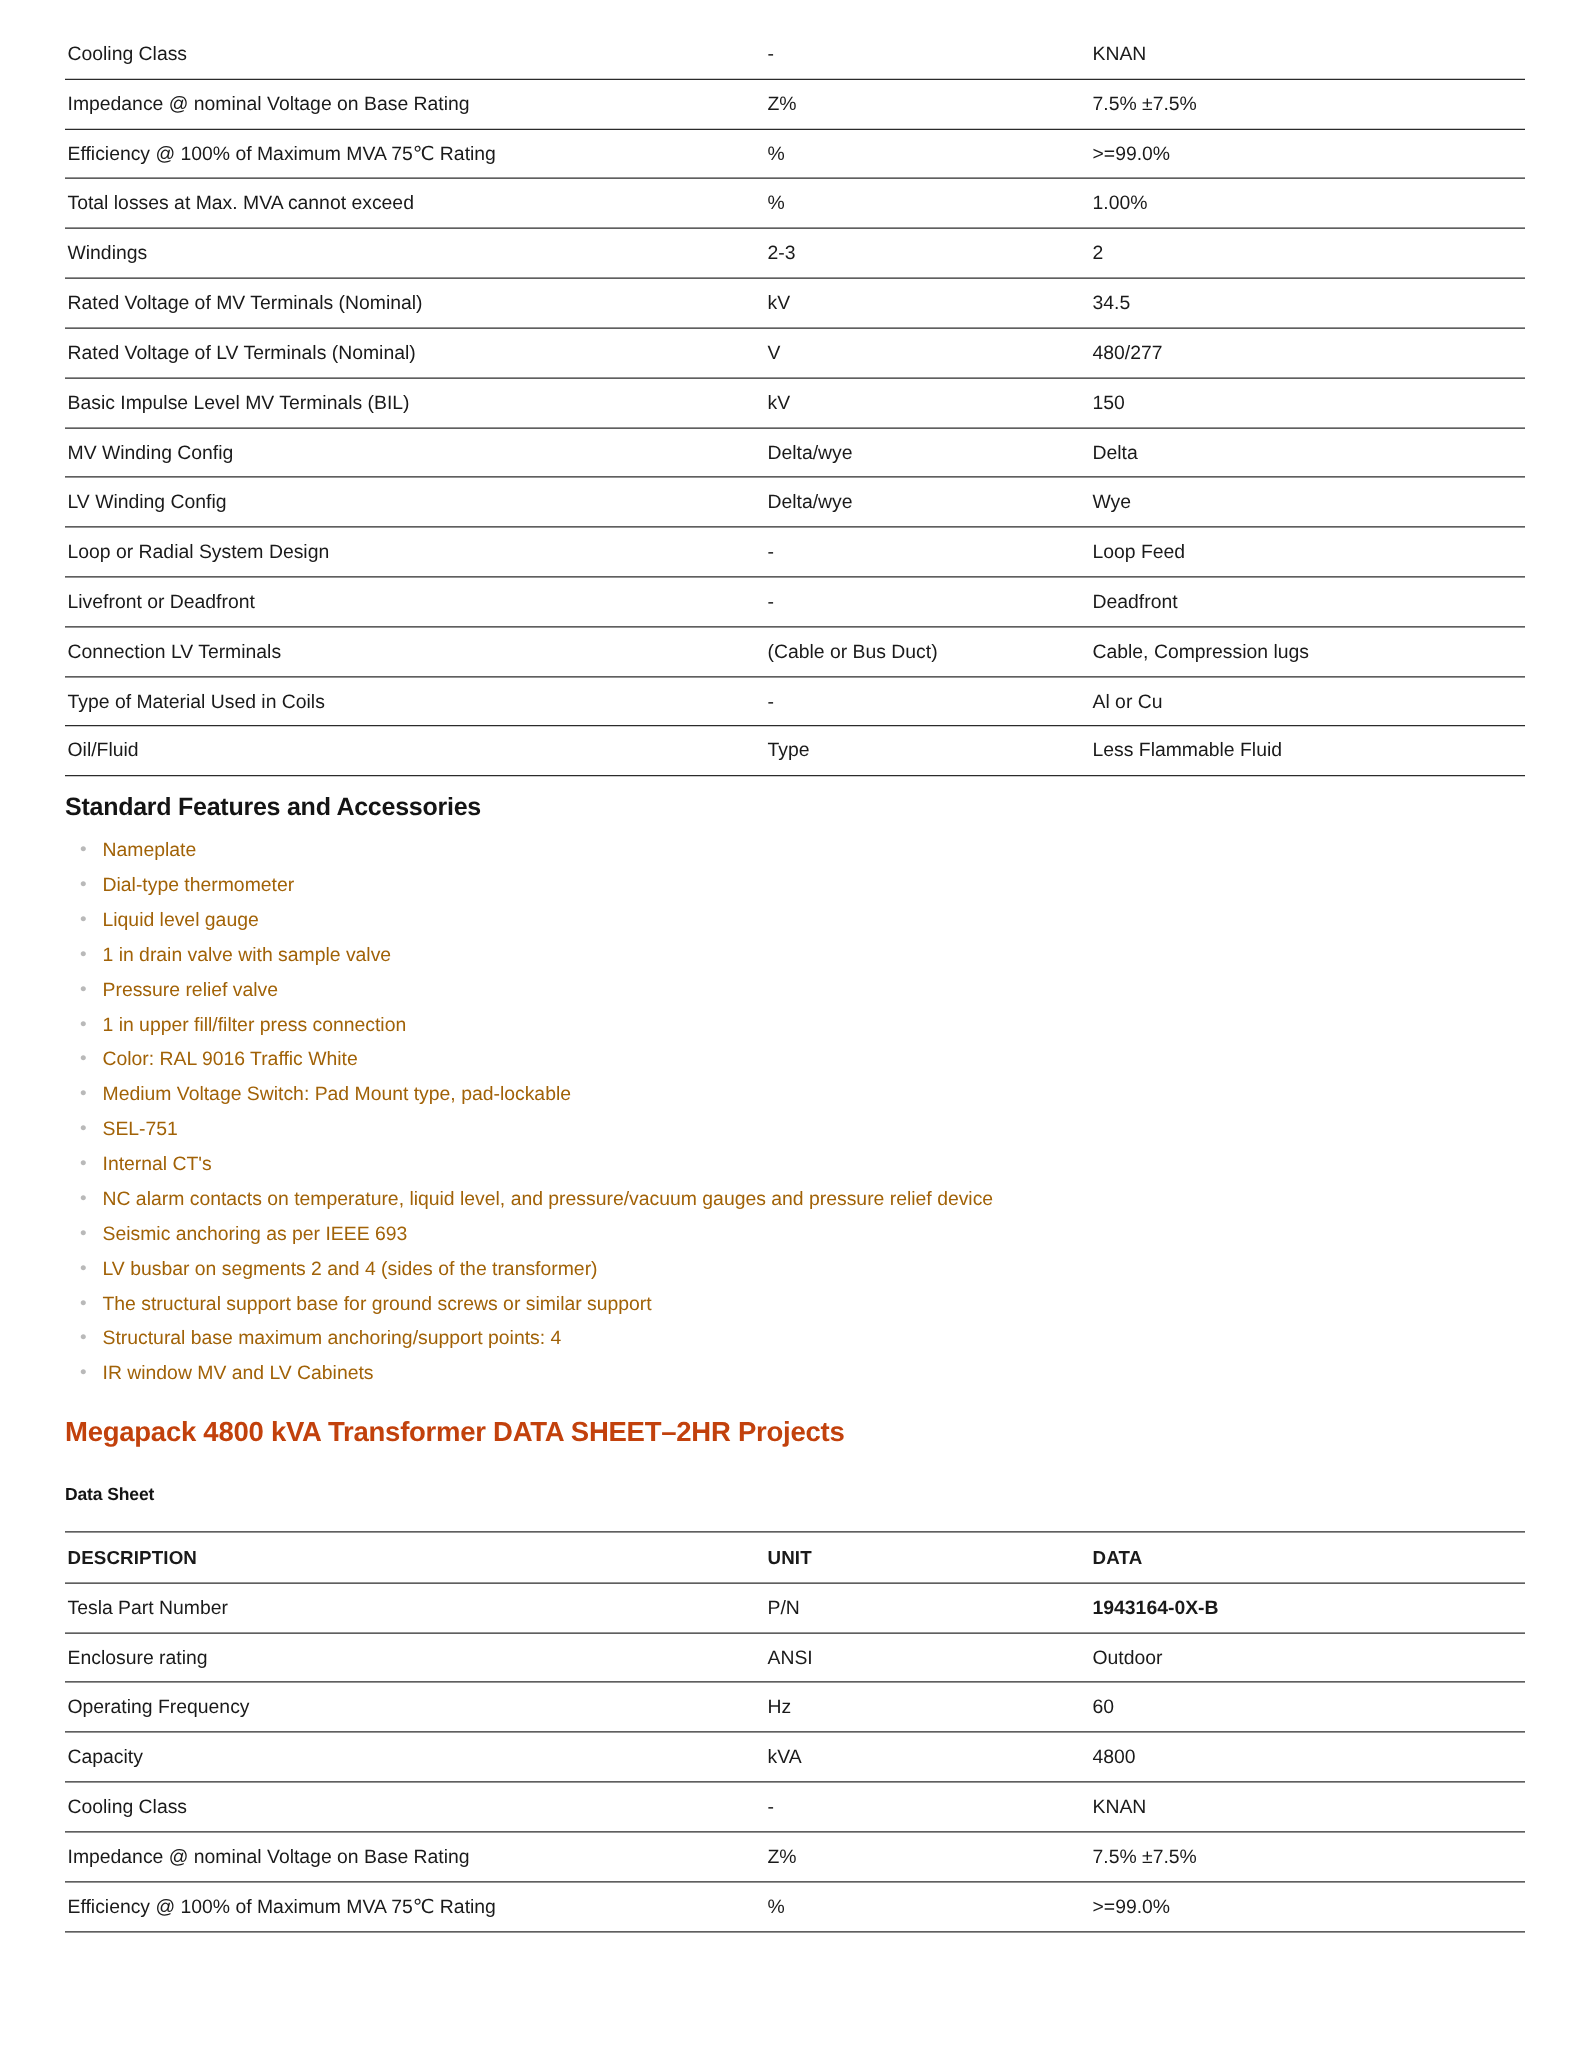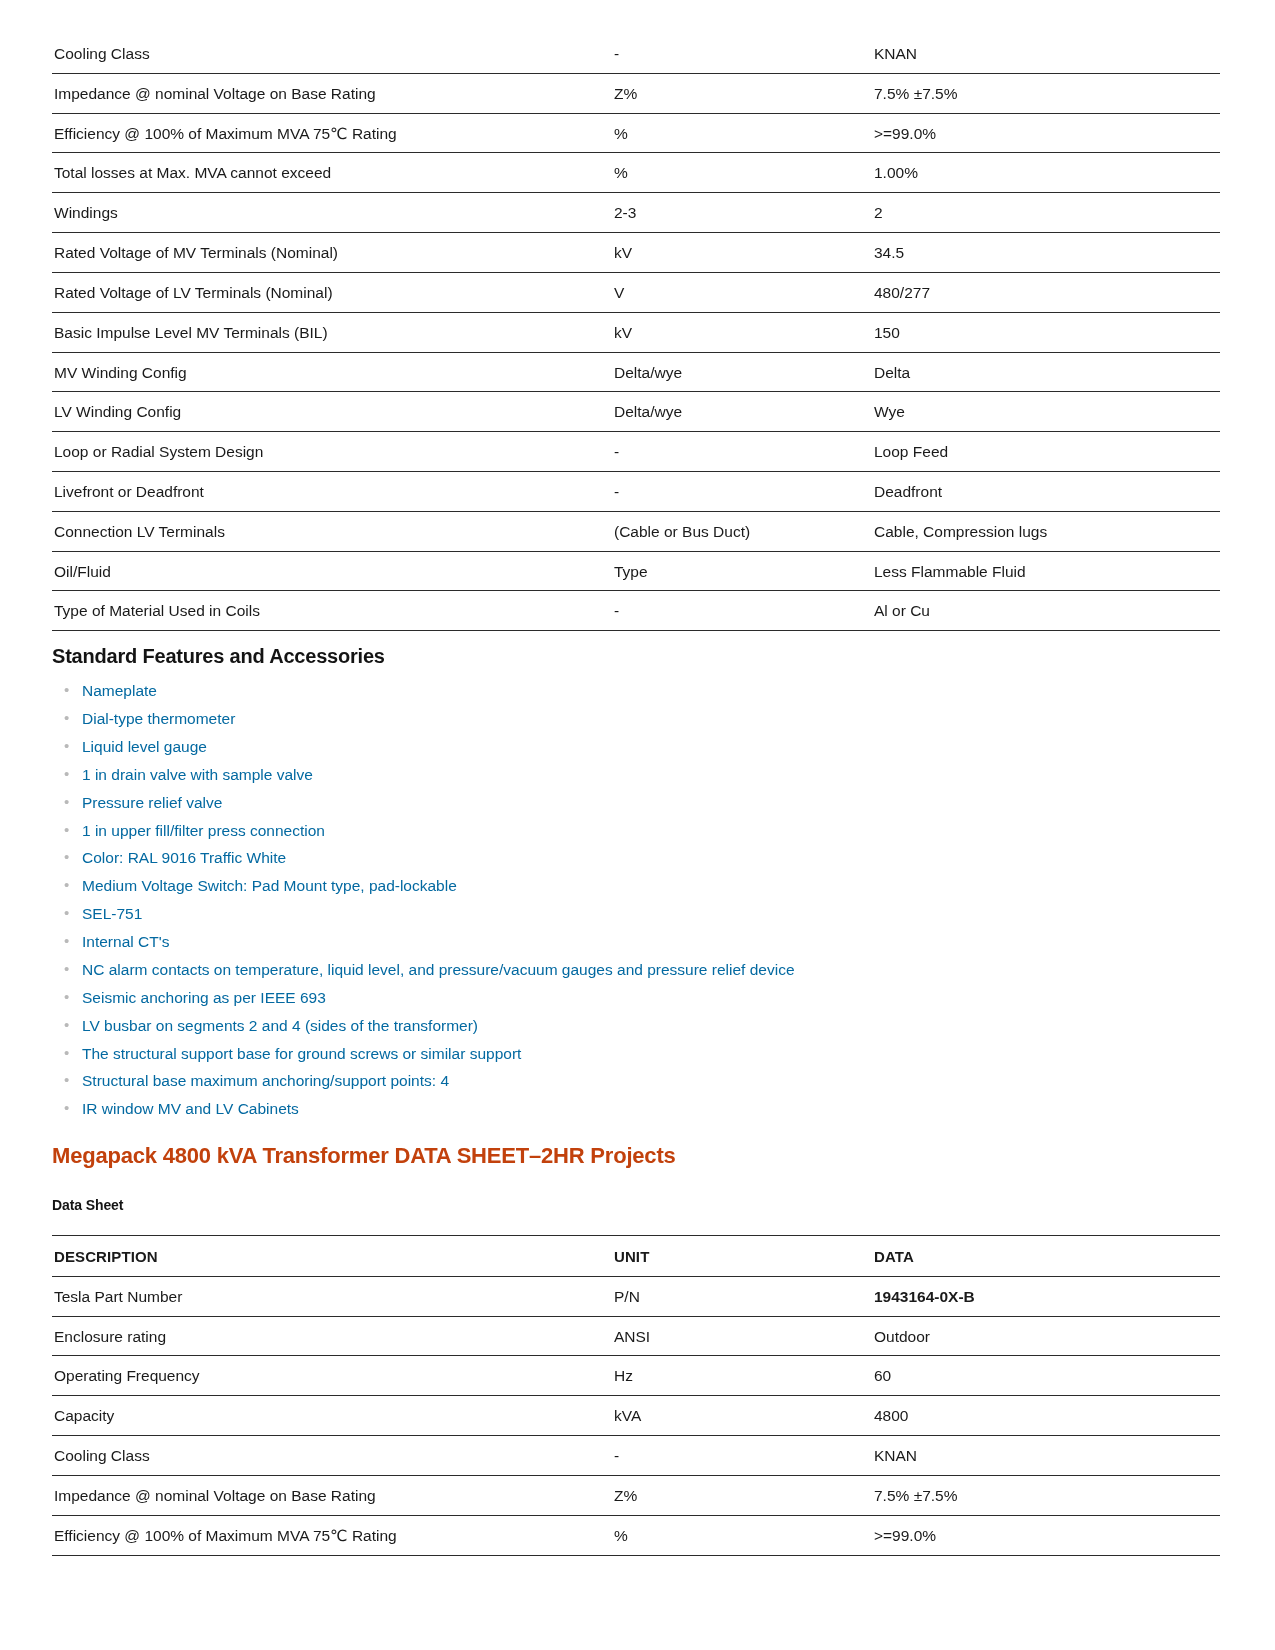--- a/index.html
+++ b/index.html
@@ -11,21 +11,21 @@
   body {
     width: 1275px;
     height: 1650px;
     font-family: "Liberation Sans", "DejaVu Sans", sans-serif;
     color: #1a1a1a;
     overflow: hidden;
   }
   .page {
     width: 1275px;
     height: 1650px;
-    padding: 34px 52px 0 52px;
+    padding: 24px 52px 0 52px;
     position: relative;
   }
 
   
   table.spec {
     width: 1168px;
     border-collapse: collapse;
     table-layout: fixed;
   }
   table.spec col.c-desc { width: 560px; }
@@ -87,21 +87,21 @@
     list-style: none;
     margin: 14px 0 0 0;
     padding: 0;
   }
   ul.features li {
     position: relative;
     padding-left: 30px;
     margin: 0 0 9.6px 0;
     font-size: 15.5px;
     line-height: 1.18;
-    color: #0369a1;
+    color: #a16207;
     white-space: nowrap;
   }
   ul.features li::before {
     content: "\2022";
     position: absolute;
     left: 12px;
     top: -1px;
     font-size: 15px;
     color: #b9b9b9;
   }
@@ -177,28 +177,28 @@
           <td>Livefront or Deadfront</td>
           <td>-</td>
           <td>Deadfront</td>
         </tr>
         <tr>
           <td>Connection LV Terminals</td>
           <td>(Cable or Bus Duct)</td>
           <td>Cable, Compression lugs</td>
         </tr>
         <tr>
+          <td>Type of Material Used in Coils</td>
+          <td>-</td>
+          <td>Al or Cu</td>
+        </tr>
+        <tr>
           <td>Oil/Fluid</td>
           <td>Type</td>
           <td>Less Flammable Fluid</td>
-        </tr>
-        <tr>
-          <td>Type of Material Used in Coils</td>
-          <td>-</td>
-          <td>Al or Cu</td>
         </tr>
       </tbody>
   </table>
 
   <h2 class="section">Standard Features and Accessories</h2>
 
   <ul class="features" id="features-list">
       <li>Nameplate</li>
       <li>Dial-type thermometer</li>
       <li>Liquid level gauge</li>

